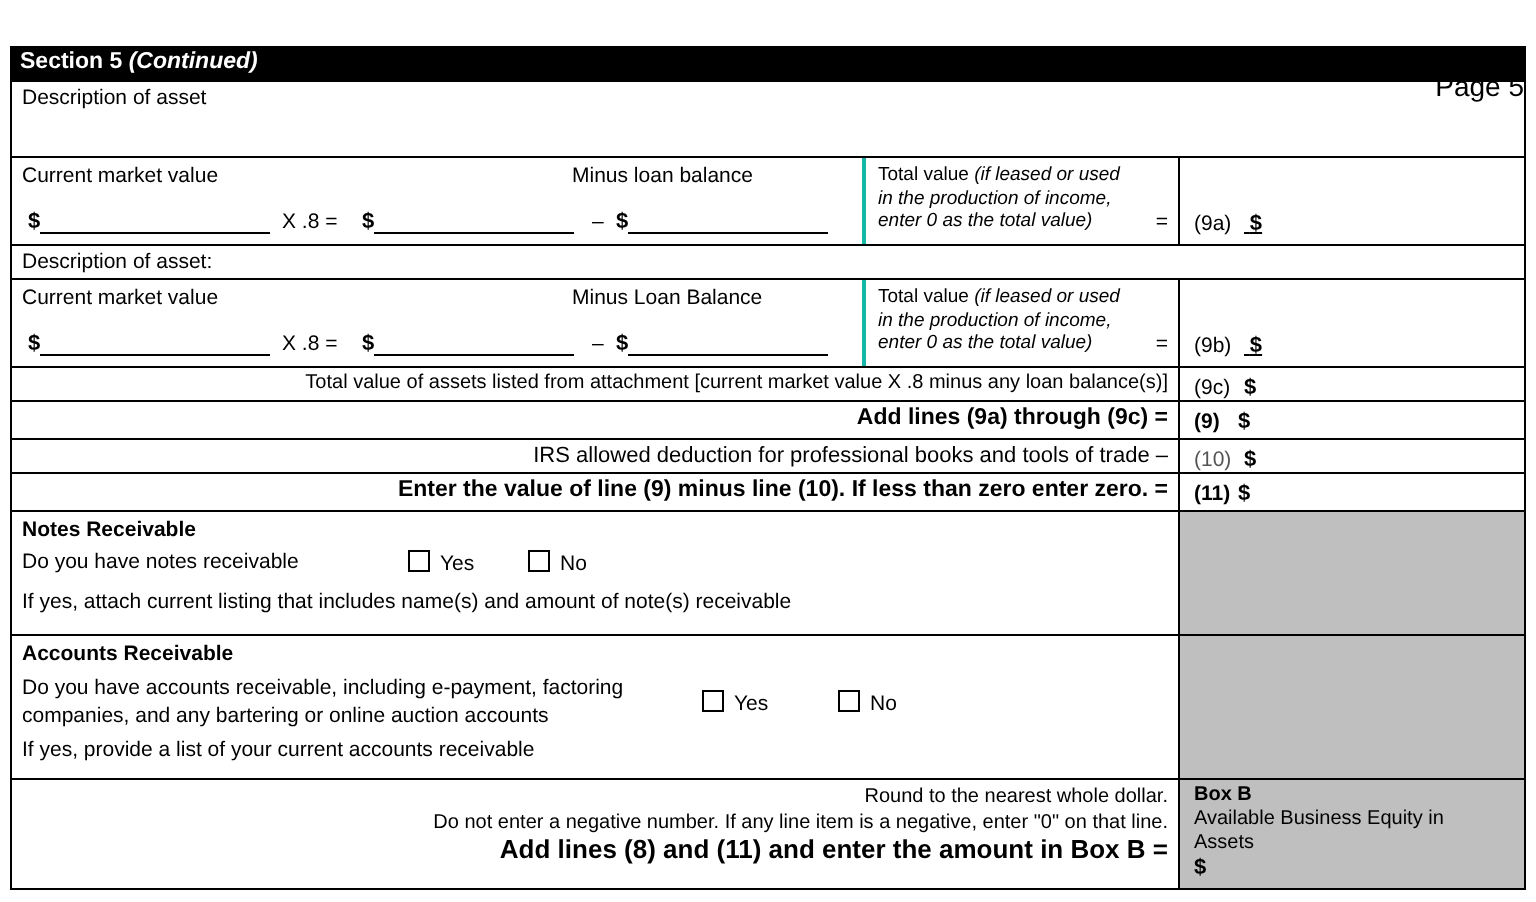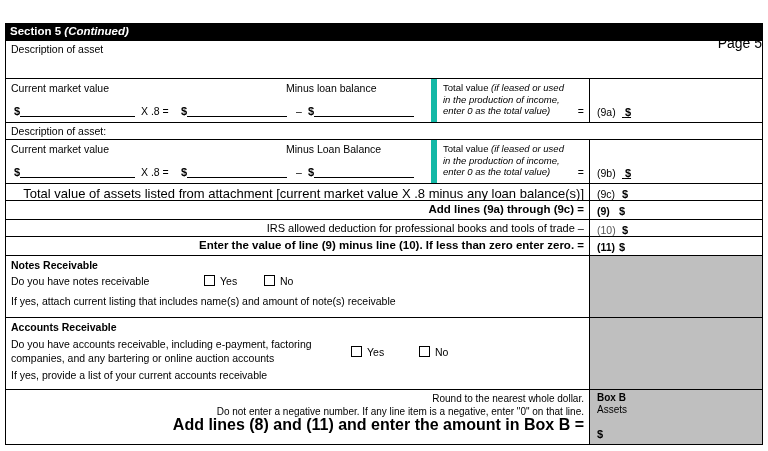--- a/index.html
+++ b/index.html
@@ -85,21 +85,21 @@
   .f2 { left: 175px; }
   .f2 .ul { width: 100px; }
   .minus-sign { position: absolute; left: 290px; bottom: 5px; }
   .f3 { left: 302px; }
   .f3 .ul { width: 100px; }
 
   
   .tv-col {
     position: absolute;
     left: 425px; top: 0; width: 158px; height: 100%;
-    border-left: 6px solid #14b8a6;
+    border-left: 2px solid #14b8a6;
     padding: 3px 0 0 6px;
     font-style: italic;
     font-size: 9.5px;
     line-height: 11.5px;
   }
   .tv-col .tv-head { font-style: normal; }
   .eq-sign {
     position: absolute; right: 5px; bottom: 5px;
     font-style: normal; font-size: 10.5px;
   }
@@ -129,21 +129,21 @@
   }
   .line-row.tall { height: 19px; }
   .left-cell { position: absolute; left: 0; top: 0; width: 583px; height: 100%; }
   .right-cell {
     position: absolute; left: 583px; top: 0; right: 0; height: 100%;
     border-left: 1px solid #000;
     padding-left: 7px;
   }
   .right-cell span { position: relative; top: 2px; }
   .bold { font-weight: bold; }
-  .small { font-size: 13px; }
+  .small { font-size: 10px; }
   .tiny { font-size: 11px; }
 
   
   .shade { background: #bfbfbf; }
 
   
   .sec-block { position: relative; }
   .sec-block .left-cell { width: 583px; }
   .sec-head { font-weight: bold; padding: 3px 5px 1px 5px; }
   .q-line { position: relative; padding: 3px 5px 3px 5px; height: 20px; }
@@ -162,21 +162,21 @@
 
   
   .bottom-block { position: relative; height: 56px; }
   .bottom-left {
     position: absolute; left: 0; top: 0; width: 583px; height: 100%;
     text-align: right; padding: 3px 5px 0 0;
     line-height: 12.8px;
     font-size: 10px;
   }
   .bottom-left .last {
-    font-weight: bold; font-size: 16px;
+    font-weight: bold; font-size: 13px;
   }
   .bottom-right {
     position: absolute; left: 583px; top: 0; right: 0; height: 100%;
     border-left: 1px solid #000;
     padding: 2px 4px 0 7px;
     line-height: 12px;
     font-size: 10px;
   }
   .boxb-title { font-weight: bold; }
   .boxb-dollar { position: absolute; bottom: 4px; left: 7px; font-weight: bold; font-size: 11px; }
@@ -349,19 +349,20 @@
     </div>
 
     <div class="row bottom-block hr-thick hr-bot-thick">
       <div class="bottom-left">
         <div>Round to the nearest whole dollar.</div>
         <div>Do not enter a negative number. If any line item is a negative, enter "0" on that line.</div>
         <div class="last">Add lines (8) and (11) and enter the amount in Box B =</div>
       </div>
       <div class="bottom-right shade">
         <div class="boxb-title">Box B</div>
+        <div>Available Business Equity in</div>
         <div>Assets</div>
         <div class="boxb-dollar">$</div>
       </div>
     </div>
 
   </div>
 </div>
 
 </body></html>

